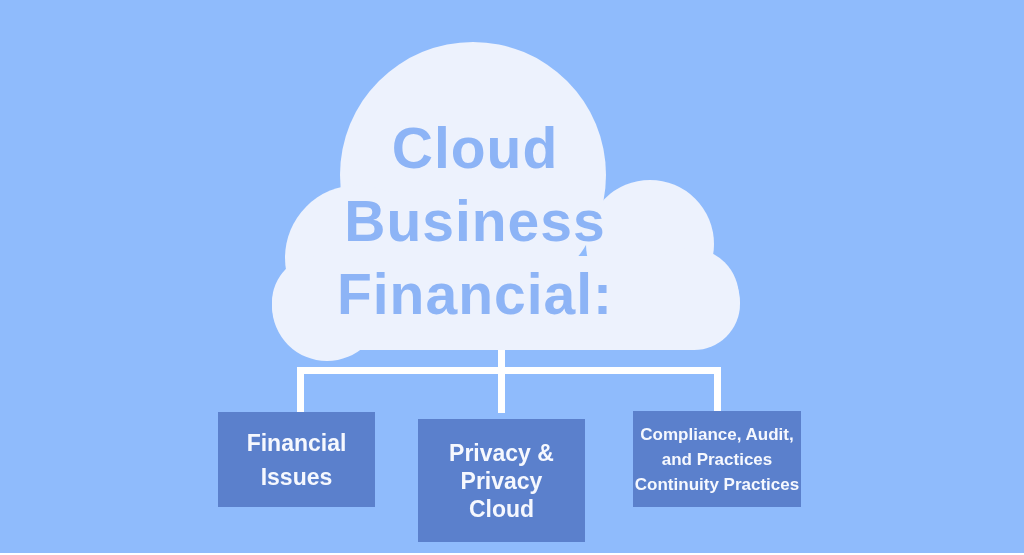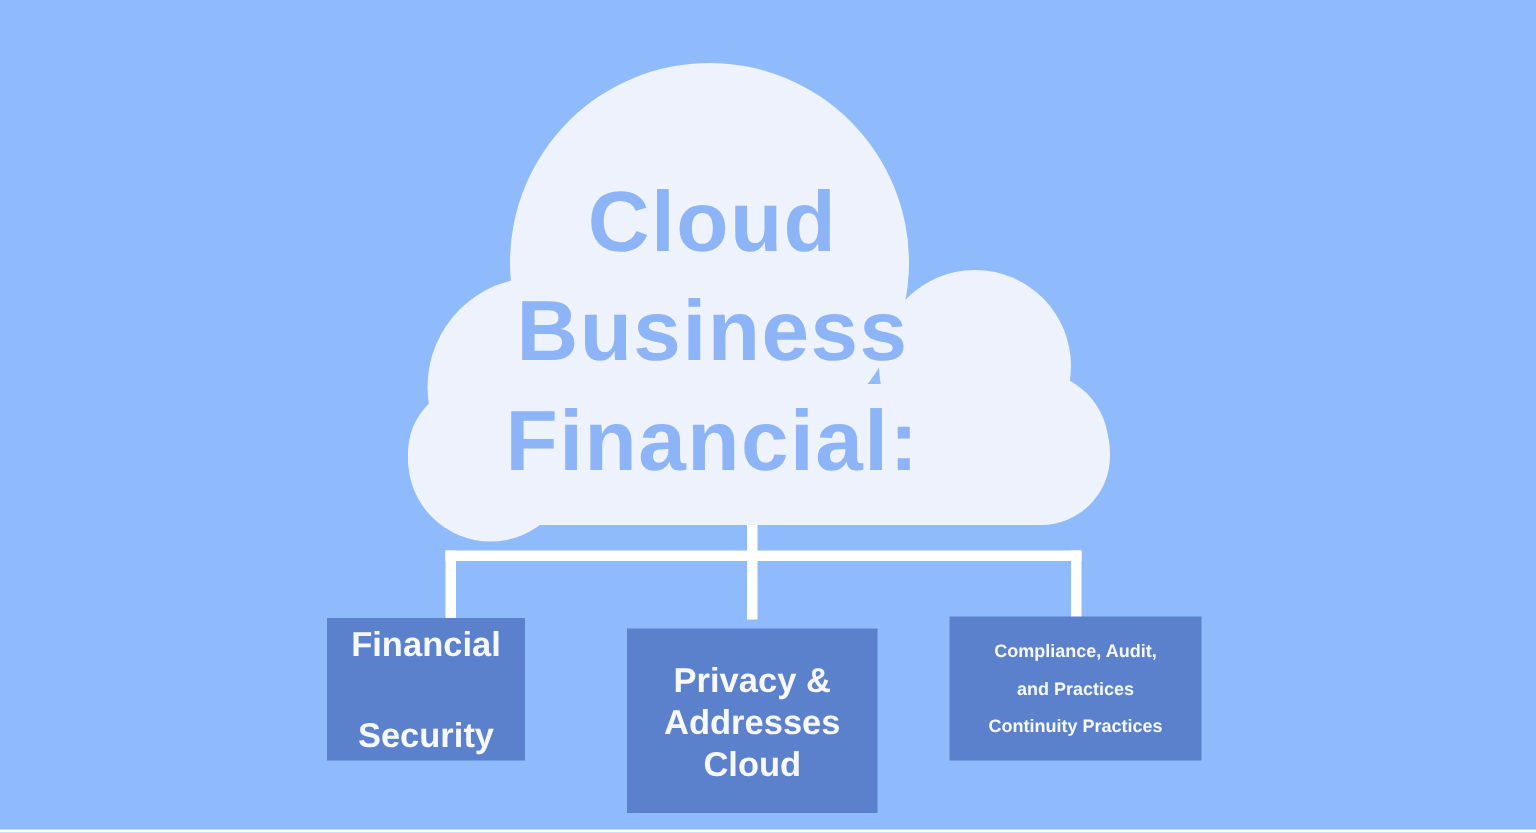--- a/index.html
+++ b/index.html
@@ -39,26 +39,26 @@
     color: #f6f8fe;
     display: flex;
     flex-direction: column;
     align-items: center;
     justify-content: center;
     text-align: center;
     font-weight: bold;
   }
   .node-line { display: block; }
 
-  .node-1 { left: 218px; top: 412px; width: 132px; height: 95px;
-            font-size: 23px; line-height: 34px; justify-content: space-between; }
+  .node-1 { left: 218px; top: 412px; width: 157px; height: 95px;
+            font-size: 23px; line-height: 34px; }
   .node-2 { left: 418px; top: 419px; width: 167px; height: 123px;
             font-size: 23px; line-height: 28px; }
   .node-3 { left: 633px; top: 411px; width: 168px; height: 96px;
-            font-size: 12px; line-height: 25px; }
+            font-size: 17px; line-height: 25px; }
 
   .bottom-strip {
     position: absolute;
     left: 0; bottom: 0;
     width: 1024px; height: 2px;
     background: #ffffff;
   }
 </style>
 </head>
 <body>
@@ -85,26 +85,26 @@
   </svg>
 
   <div class="cloud-title">
     <div class="title-line">Cloud</div>
     <div class="title-line">Business</div>
     <div class="title-line">Financial:</div>
   </div>
 
   <div class="node node-1">
     <span class="node-line">Financial</span>
-    <span class="node-line">Security</span>
+    <span class="node-line">Issues</span>
   </div>
 
   <div class="node node-2">
     <span class="node-line">Privacy &amp;</span>
-    <span class="node-line">Addresses</span>
+    <span class="node-line">Privacy</span>
     <span class="node-line">Cloud</span>
   </div>
 
   <div class="node node-3">
     <span class="node-line">Compliance, Audit,</span>
     <span class="node-line">and Practices</span>
     <span class="node-line">Continuity Practices</span>
   </div>
 
   <div class="bottom-strip"></div>

